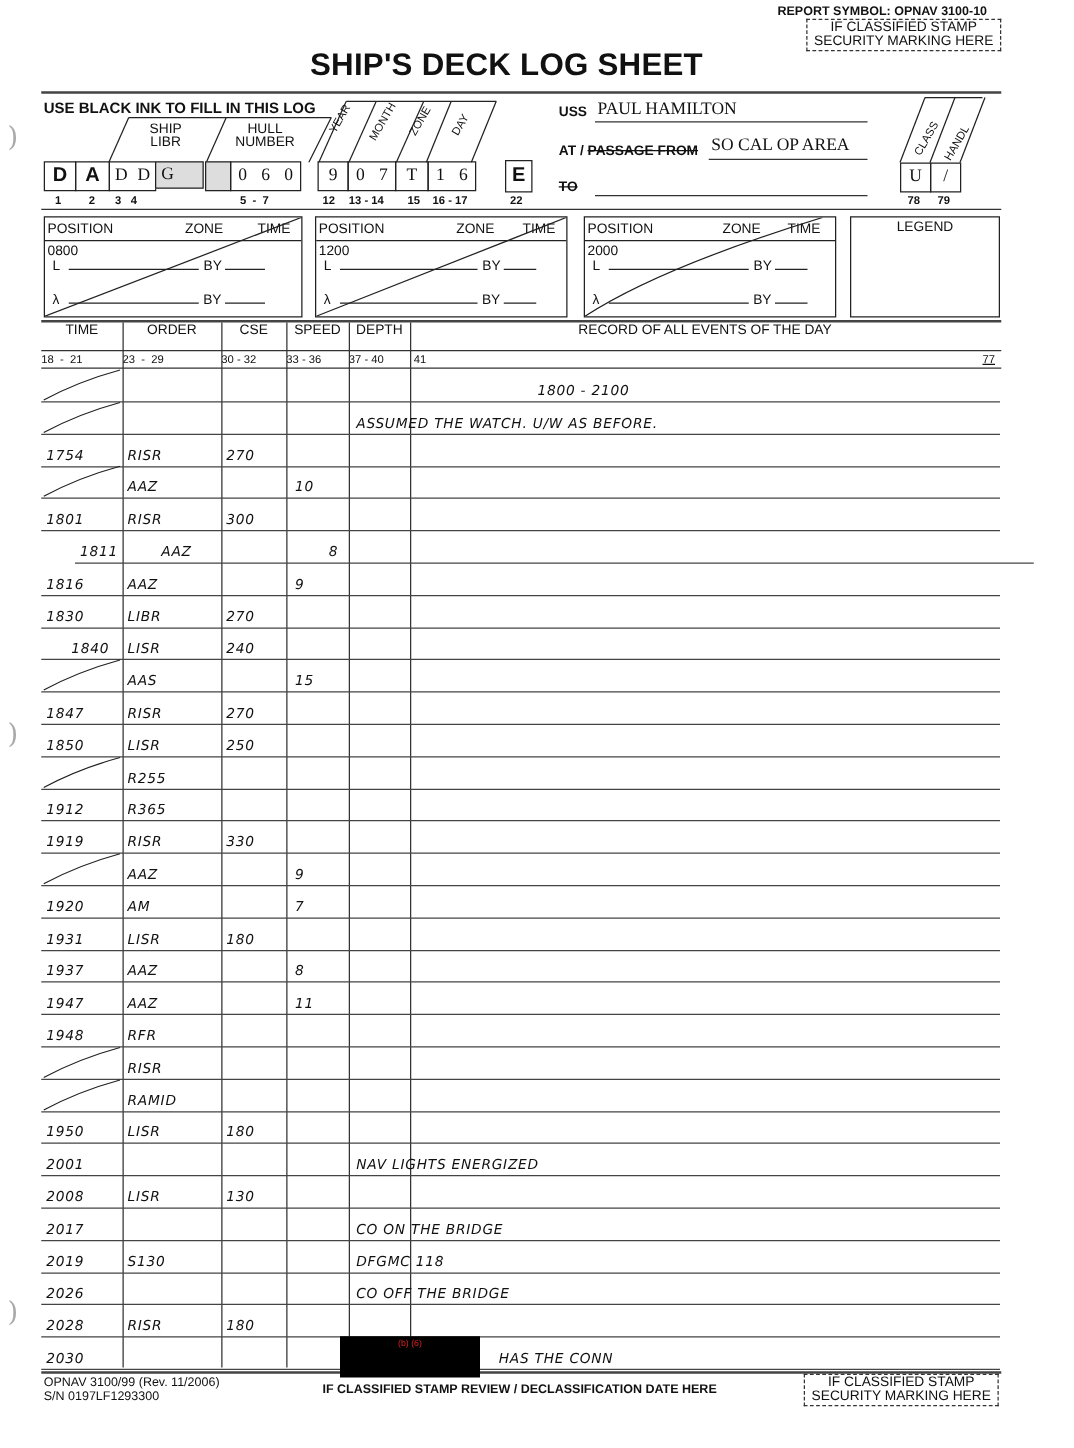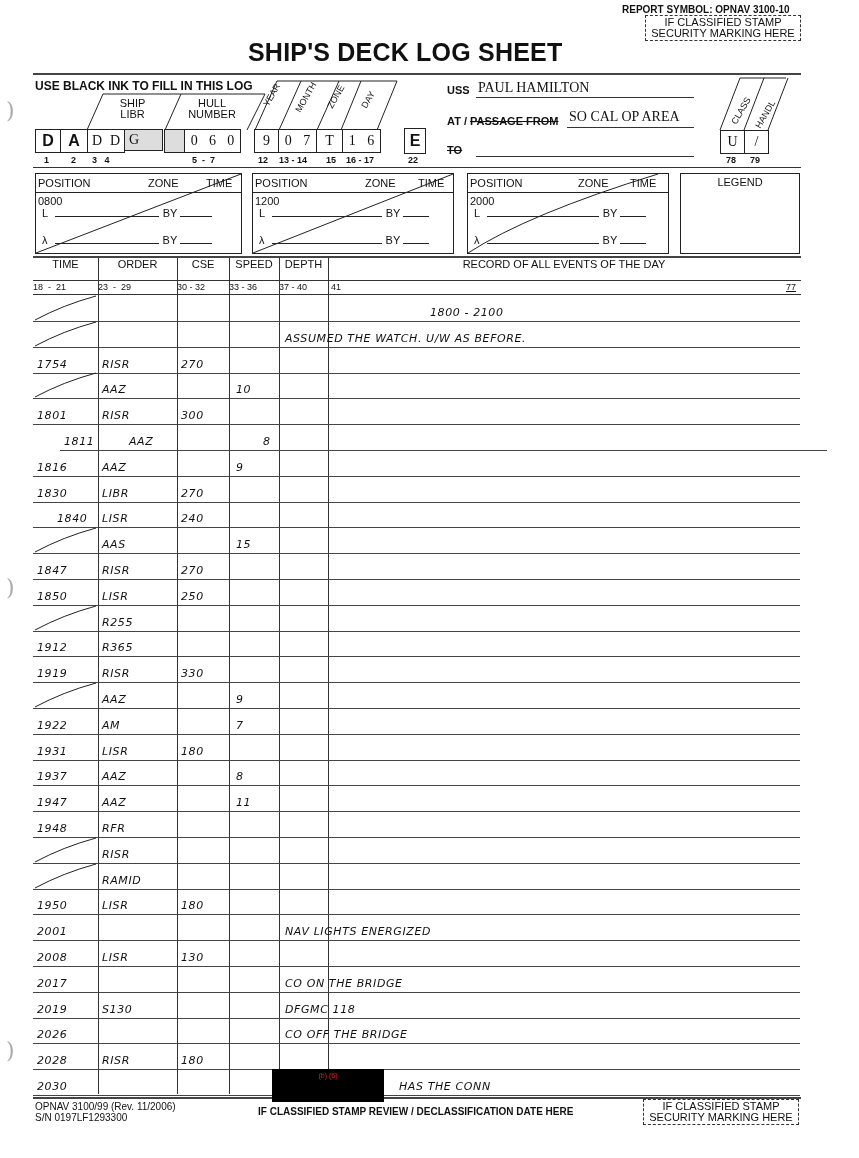--- a/index.html
+++ b/index.html
@@ -360,21 +360,21 @@
         <path d="M2 25 Q30 10 63 1" stroke="#222" stroke-width="1" fill="none"></path>
       </svg>
       <span class="c" style="left: 4px;"></span>
       <span class="c" style="left: 69px;">AAZ</span>
       <span class="c" style="left: 148px;"></span>
       <span class="c" style="left: 203px;">9</span>
       <span class="c" style="left: 250px;"></span>
       <span class="c" style="left: 300px;"></span>
     </div>
     <div class="row" style="top: 707.8px;">
-      <span class="c" style="left: 4px;">1922</span>
+      <span class="c" style="left: 4px;">1920</span>
       <span class="c" style="left: 69px;">AM</span>
       <span class="c" style="left: 148px;"></span>
       <span class="c" style="left: 203px;">7</span>
       <span class="c" style="left: 250px;"></span>
       <span class="c" style="left: 300px;"></span>
     </div>
     <div class="row" style="top: 733.6px;">
       <span class="c" style="left: 4px;">1931</span>
       <span class="c" style="left: 69px;">LISR</span>
       <span class="c" style="left: 148px;">180</span>

